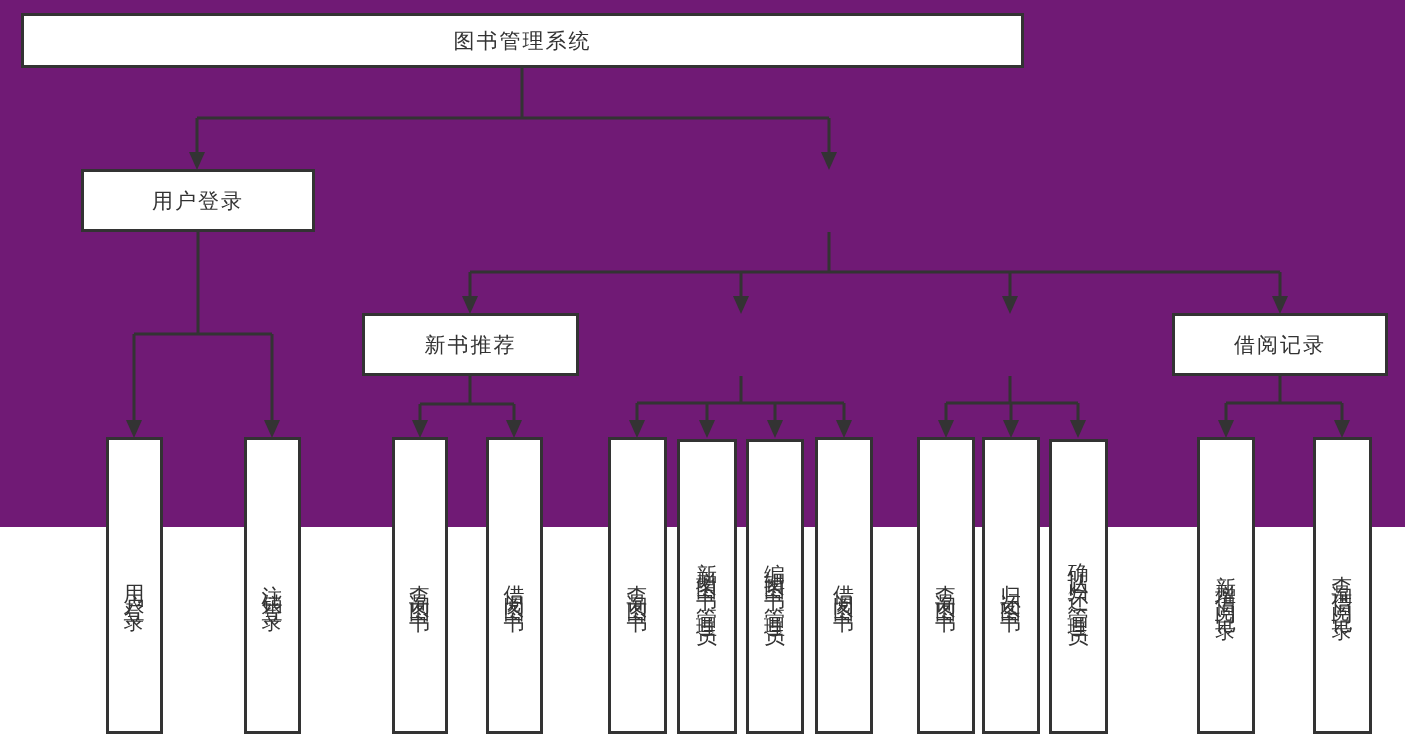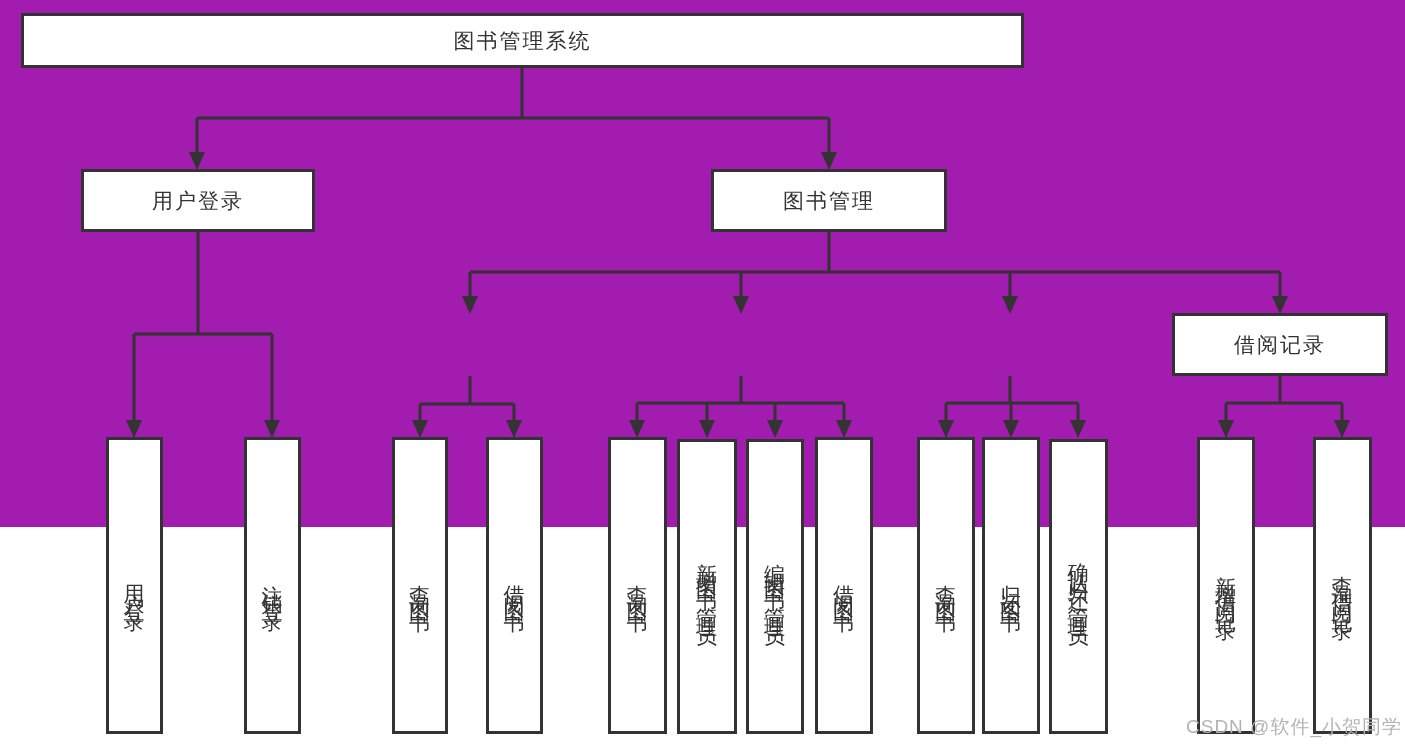--- a/index.html
+++ b/index.html
@@ -5,21 +5,21 @@
   html, body {
     margin: 0; padding: 0;
     background: #ffffff;
     width: 1405px; height: 747px;
     overflow: hidden;
     font-family: "Liberation Sans", sans-serif;
   }
   #canvas {
     position: relative;
     width: 1405px; height: 527px;
-    background: #a21caf;
+    background: #701a75;
   }
   #connectors {
     position: absolute; left: 0; top: 0;
     width: 1405px; height: 747px;
   }
   .hbox {
     position: absolute;
     box-sizing: border-box;
     border: 3px solid #333333;
     background: #ffffff;
@@ -106,24 +106,24 @@
     </g>
   </svg>
 
   <div class="hbox" style="left:21px; top:13px; width:1003px; height:55px;">
     <span>图书管理系统</span>
   </div>
 
   <div class="hbox" style="left:81px; top:169px; width:234px; height:63px;">
     <span>用户登录</span>
   </div>
-  <div class="hbox" style="left:711px; top:169px; width:236px; height:63px;">
-    <span>图书管理</span>
+
+  <div class="hbox" style="left:362px; top:313px; width:217px; height:63px;">
+    <span>新书推荐</span>
   </div>
-
   <div class="hbox" style="left:1172px; top:313px; width:216px; height:63px;">
     <span>借阅记录</span>
   </div>
 
   <div class="vbox" style="left:106px; top:437px; width:57px; height:297px;">
     <span>用户登录</span>
   </div>
   <div class="vbox" style="left:244px; top:437px; width:57px; height:297px;">
     <span>注销登录</span>
   </div>
@@ -158,15 +158,14 @@
     <span>确认归还（管理员）</span>
   </div>
 
   <div class="vbox" style="left:1197px; top:437px; width:58px; height:297px;">
     <span>新增借阅记录</span>
   </div>
   <div class="vbox" style="left:1313px; top:437px; width:59px; height:297px;">
     <span>查询借阅记录</span>
   </div>
 
-  <div class="watermark">CSDN @软件_小贺同学</div>
 
 </div>
 
 </body></html>

